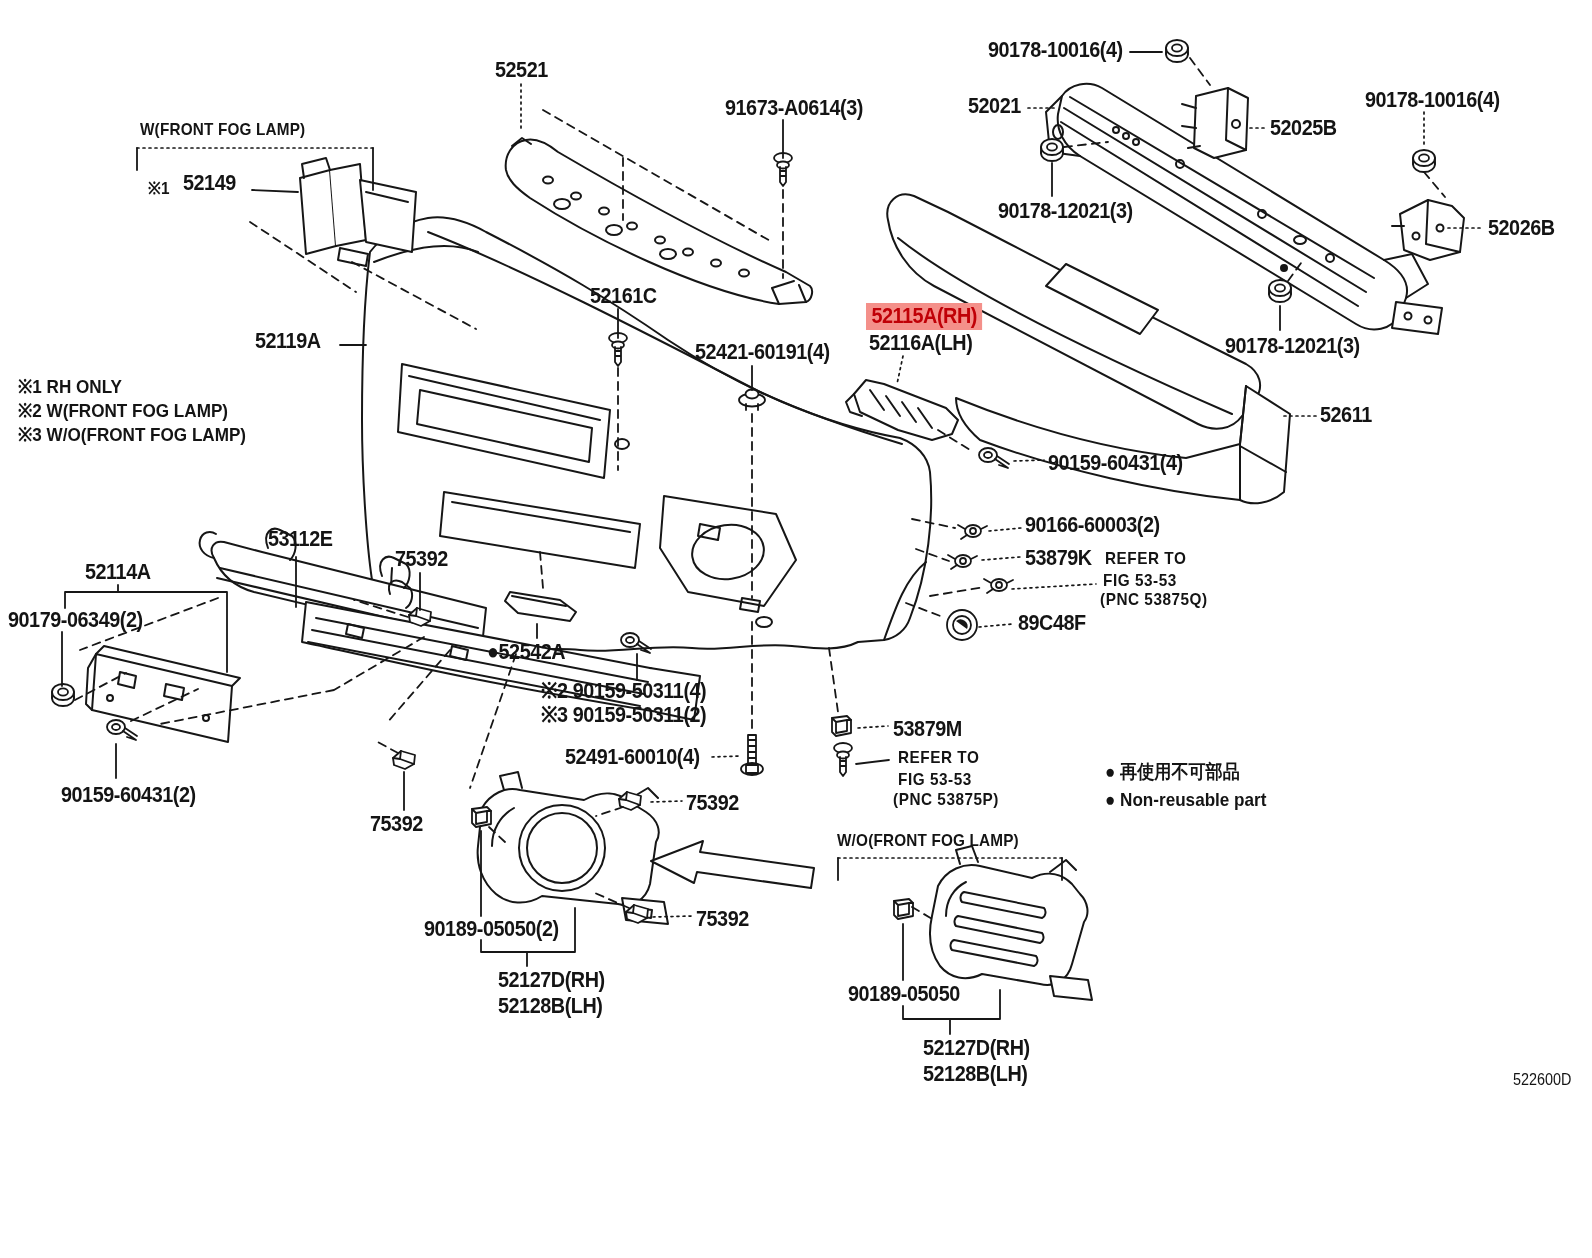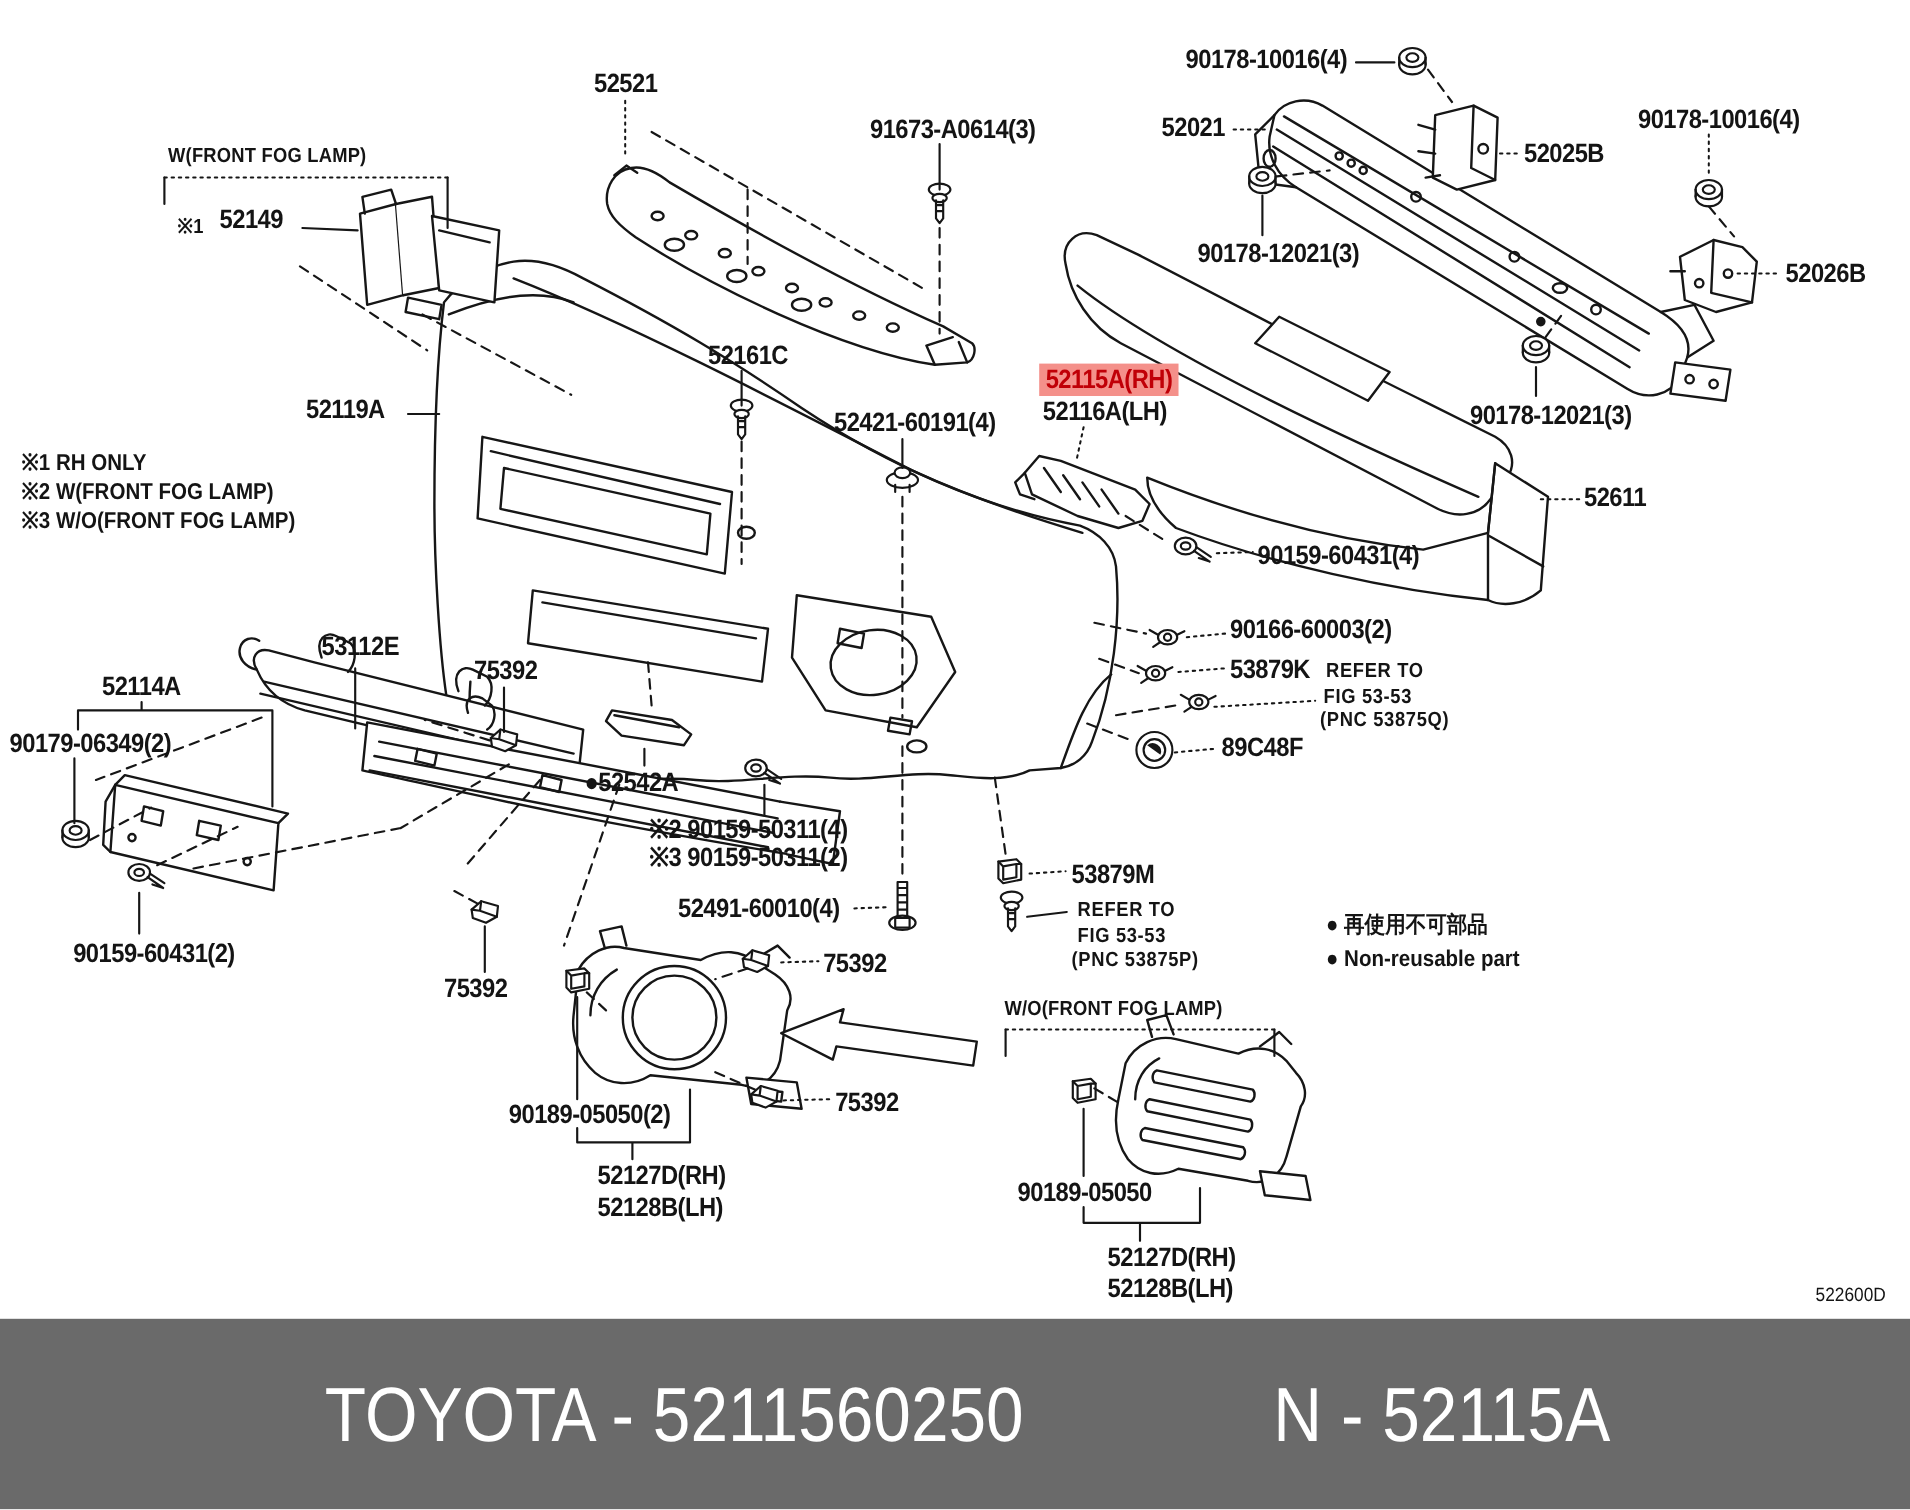--- a/index.html
+++ b/index.html
@@ -320,17 +320,13 @@
       <div class="lbl part" style="left: 923px; top: 1063px;">52128B(LH)</div>
       <div class="lbl part" style="left: 893px; top: 718px;">53879M</div>
       <div class="lbl ref" style="left: 898px; top: 749px;">REFER TO</div>
       <div class="lbl ref" style="left: 898px; top: 771px;">FIG 53-53</div>
       <div class="lbl ref" style="left: 893px; top: 791px;">(PNC 53875P)</div>
       <div class="lbl note" style="left: 1105px; top: 762px;">● 再使用不可部品</div>
       <div class="lbl note" style="left: 1105px; top: 790px;">● Non-reusable part</div>
       <div class="lbl code" style="left: 1513px; top: 1072px;">522600D</div>
     </div>
 
-  <div class="banner">
-    <span>TOYOTA - 5211560250</span>
-    <span>N - 52115A</span>
-  </div>
 </div>
 
 </body></html>

